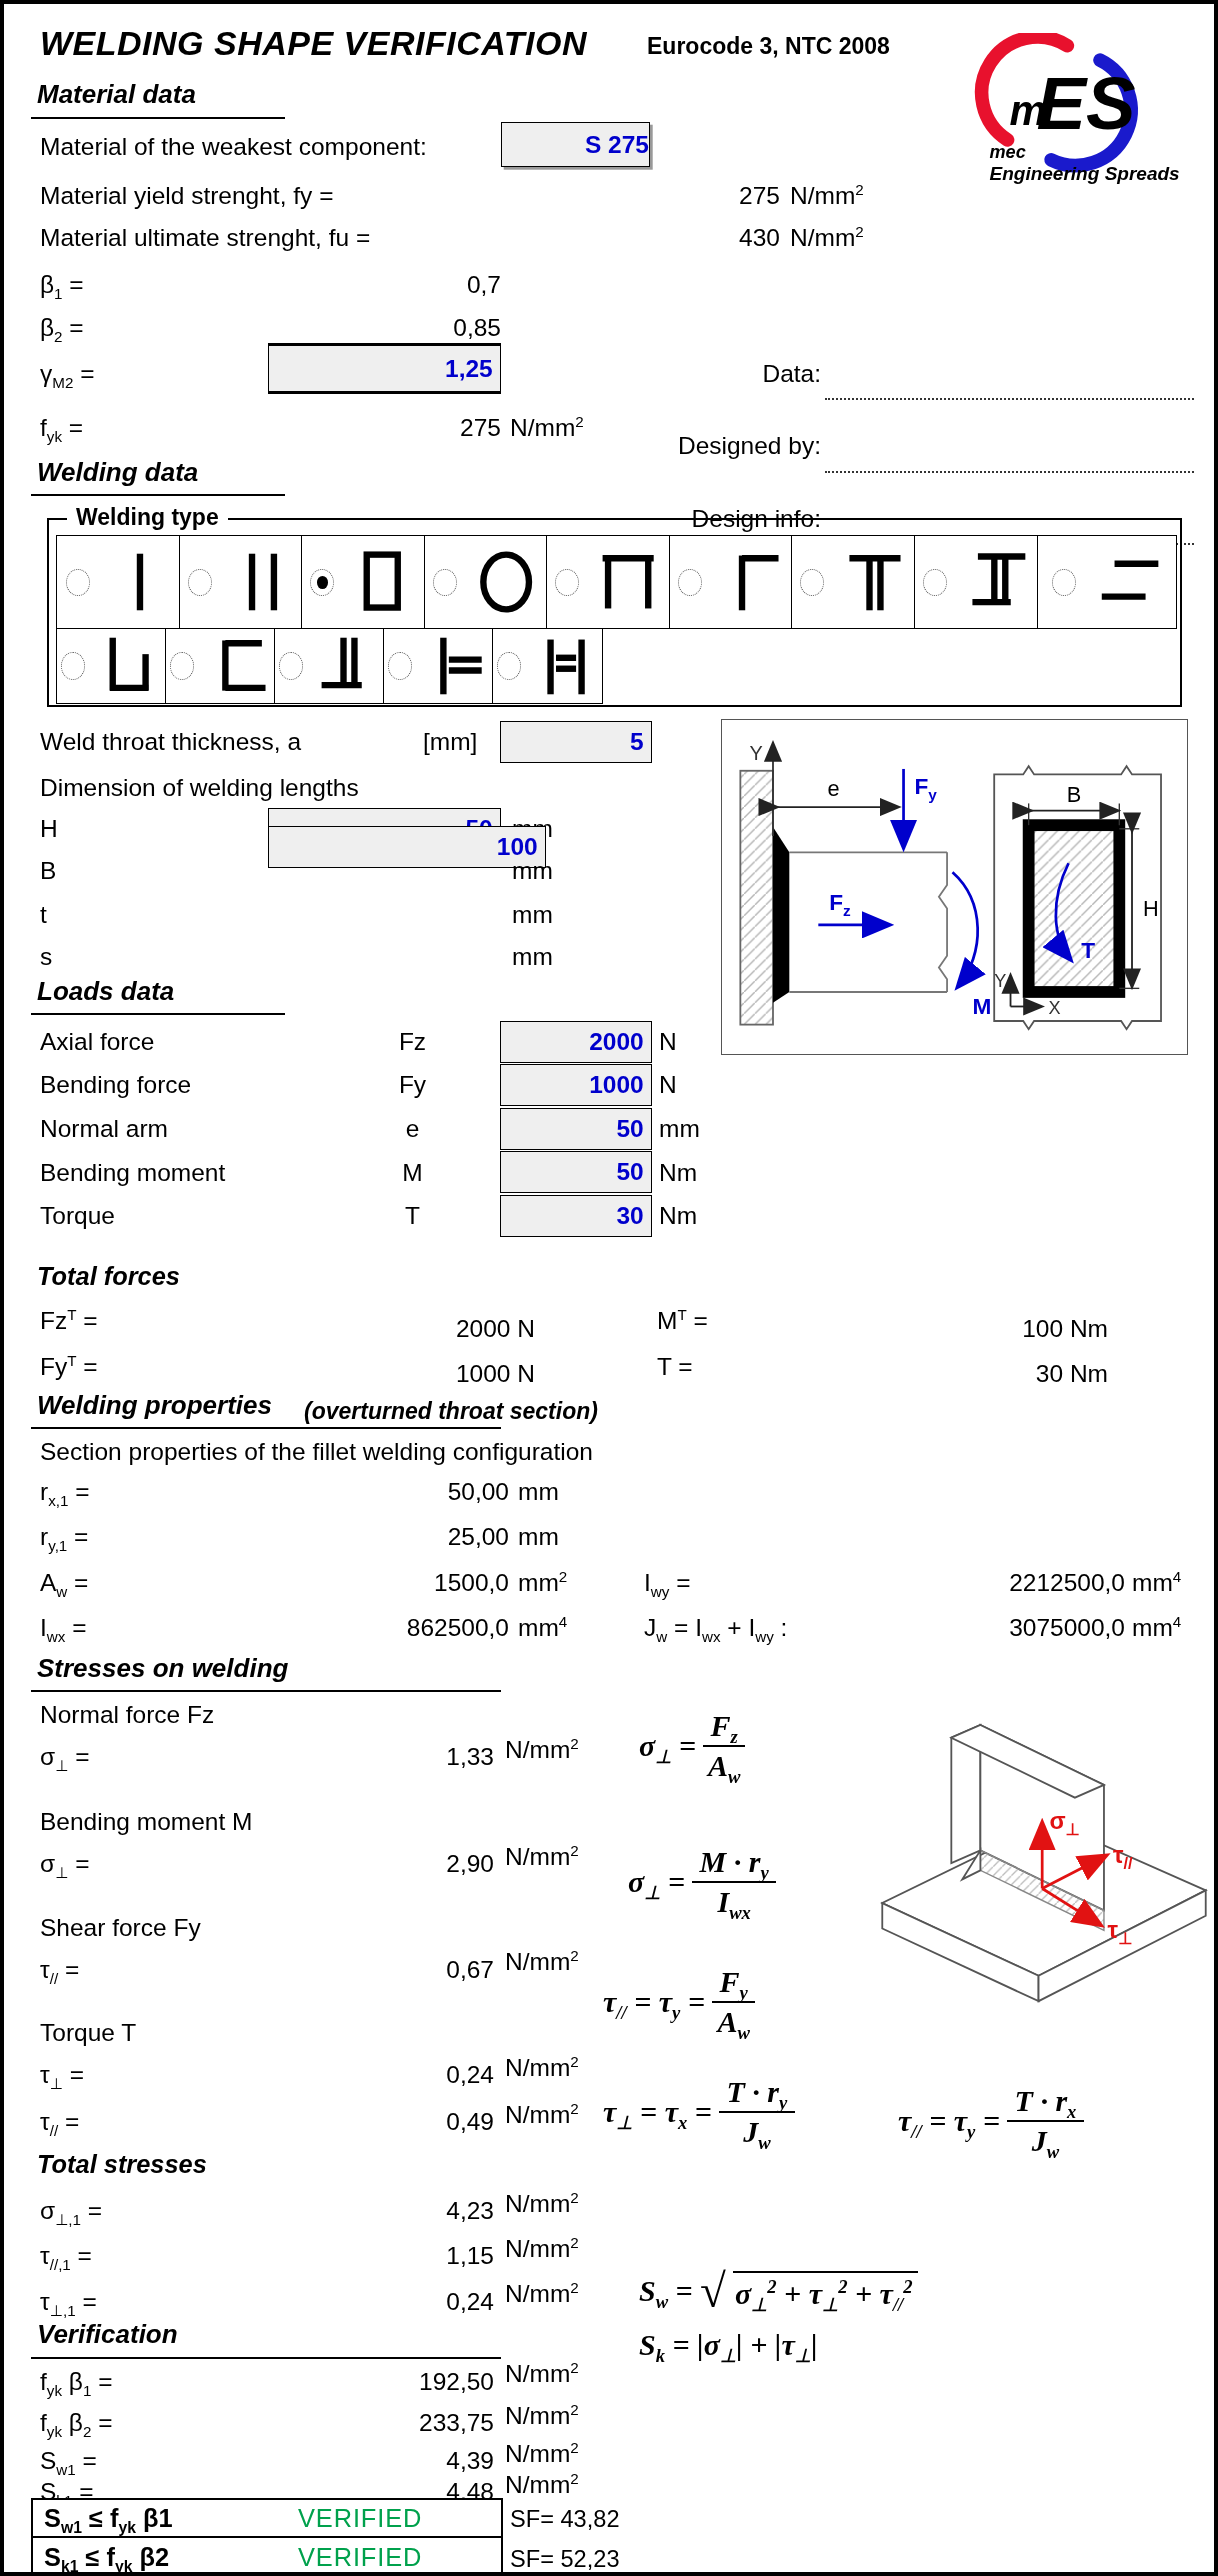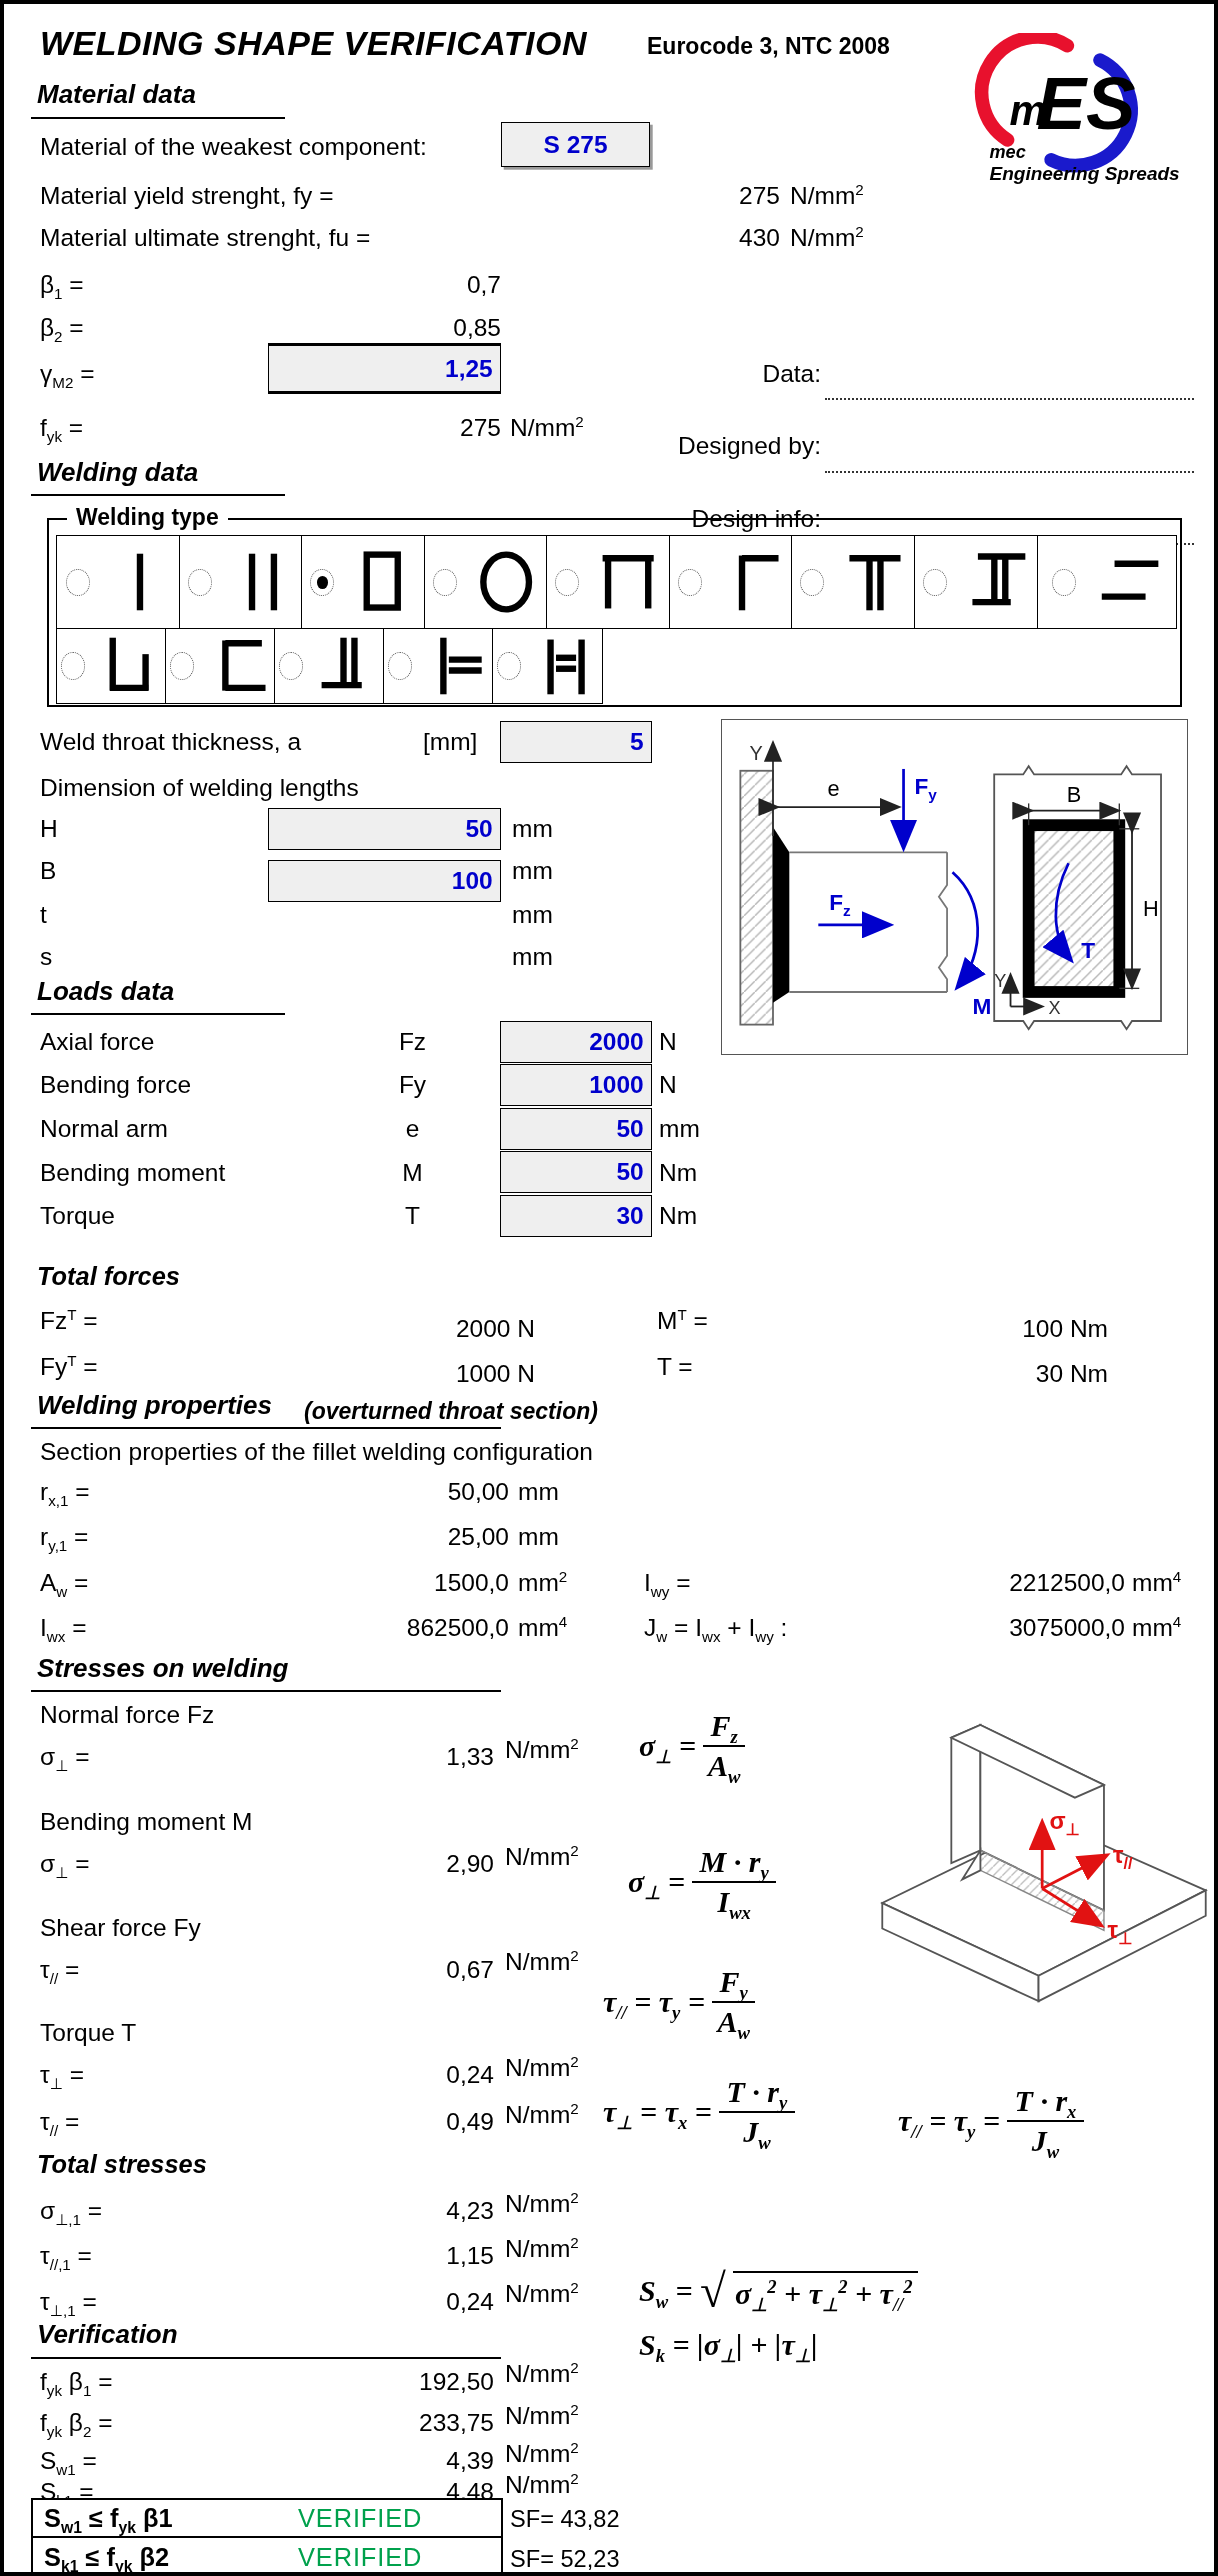--- a/index.html
+++ b/index.html
@@ -11,21 +11,21 @@
   .hdr{font-size:26px;font-weight:bold;font-style:italic}
   .title{font-size:34px;font-weight:bold;font-style:italic;letter-spacing:0.5px}
   .right{text-align:right;display:inline-block}
   sub{font-size:62%;line-height:0}
   sup{font-size:62%;line-height:0}
   .uline{position:absolute;height:0;border-top:2.7px solid #000}
   .dotline{position:absolute;height:0;border-top:2.7px dotted #333}
   .ibox{position:absolute;background:var(--box_fill);border:1.8px solid #000;box-sizing:border-box;
         display:flex;align-items:center;justify-content:flex-end;padding-right:7.3px;
         font-weight:bold;color:var(--accent_blue);font-size:24.5px;}
-  .ibox.center{justify-content:center;padding-right:0}
+  .ibox.center{justify-content:flex-end;padding-right:0}
   .gbox{position:absolute;border:2.7px solid #000;box-sizing:border-box}
   .gbox-label{position:absolute;top:-16.3px;left:18px;background:#fff;padding:0 9px;
         font-size:23px;font-weight:bold}
   .wcell{position:absolute;border:1.8px solid #000;background:#fff;box-sizing:border-box;
         display:flex;align-items:center;justify-content:space-evenly;cursor:pointer}
   .radio{width:22px;height:25.4px;border:1.8px dotted #555;border-radius:50%;
         display:flex;align-items:center;justify-content:center;flex:none}
   .radio .dot{width:11px;height:12.7px;border-radius:50%;background:transparent}
   .wcell.selected .radio .dot{background:#000}
   .formula{position:absolute;font-family:"Liberation Serif",serif;font-style:italic;
@@ -273,21 +273,21 @@
 
   <span class="t" style="left:36px;top:770px">Dimension of welding lengths</span>
 
   <span class="t" style="left:36px;top:811px">H</span>
   <div class="ibox" style="left:264px;top:804px;width:233px;height:42px">
       <span>50</span>
     </div>
   <span class="t" style="left:508px;top:811px">mm</span>
 
   <span class="t" style="left:36px;top:853px">B</span>
-  <div class="ibox" style="left:264px;top:856px;width:233px;height:42px">
+  <div class="ibox" style="left:264px;top:822px;width:278px;height:42px">
       <span>100</span>
     </div>
   <span class="t" style="left:508px;top:853px">mm</span>
 
   <span class="t" style="left:36px;top:897px">t</span>
   <span class="t" style="left:508px;top:897px">mm</span>
 
   <span class="t" style="left:36px;top:939px">s</span>
   <span class="t" style="left:508px;top:939px">mm</span>
 

